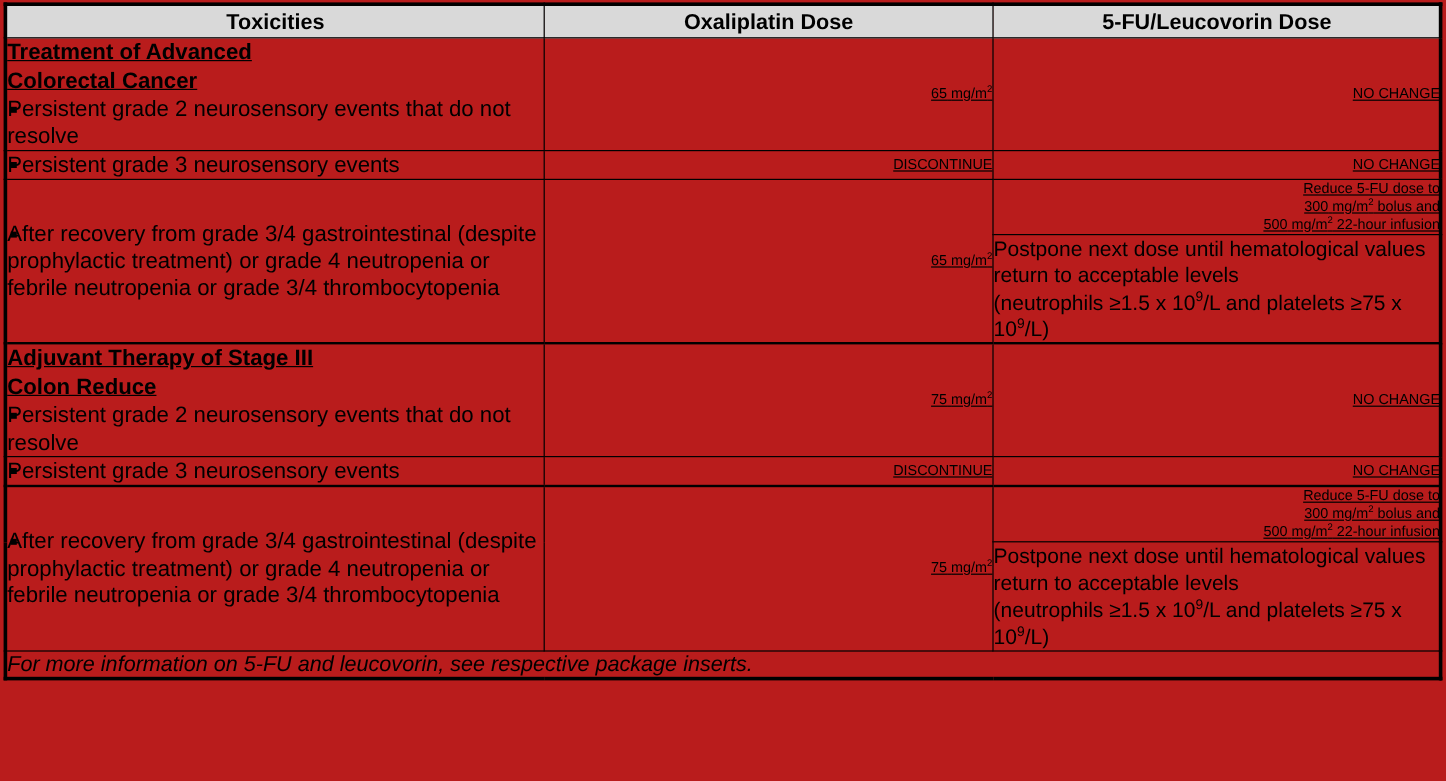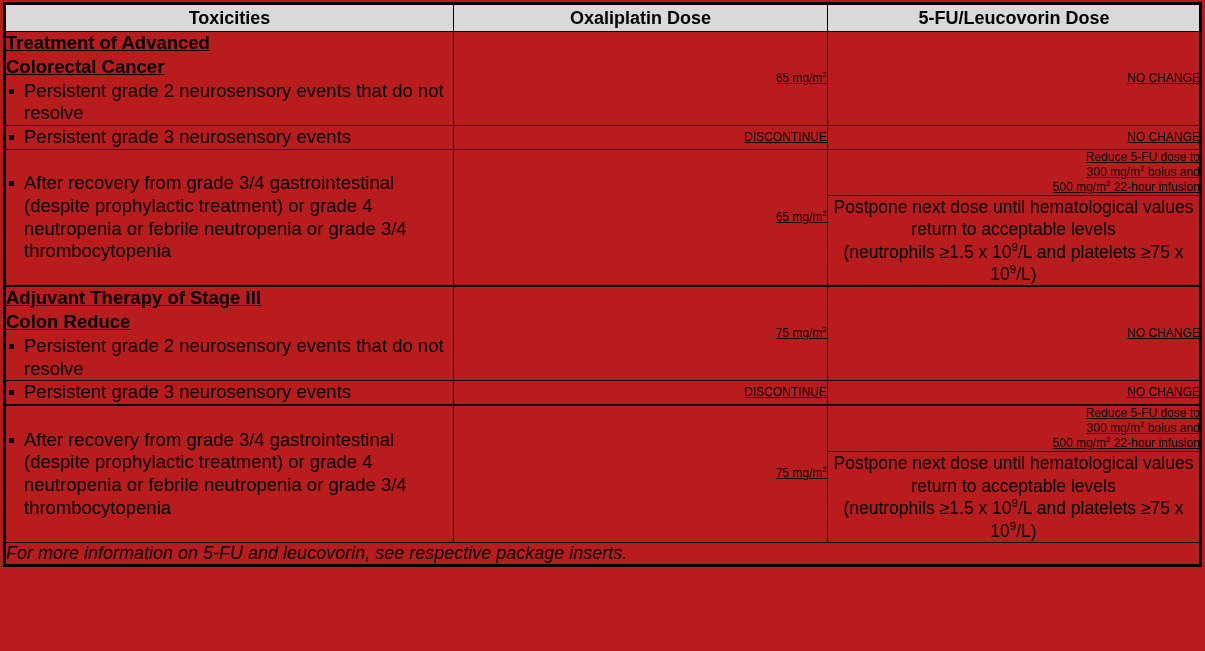--- a/index.html
+++ b/index.html
@@ -71,21 +71,20 @@
     margin-bottom: 1px;
   }
 
   ul.bullets {
     list-style: none;
     margin: 0;
     padding: 0;
   }
   ul.bullets li {
     position: relative;
-    padding-left: 18px;
     font-size: 18.5px;
     line-height: 1.22;
   }
   ul.bullets li::before {
     content: "";
     position: absolute;
     left: 3px;
     top: 9px;
     width: 5px;
     height: 5px;
@@ -94,21 +93,20 @@
 
   .dose-cell {
     text-align: right;
     font-size: 12px;
     line-height: 1.26;
     padding: 4px 6px;
     text-decoration: underline;
   }
 
   .span-note {
-    text-align: center;
     font-size: 17.5px;
     line-height: 1.28;
     padding: 6px 8px 7px;
   }
 
   .footer-cell {
     font-style: italic;
     font-size: 18px;
     padding: 6px 0 7px 9px;
     border-top: 2px solid #000;

